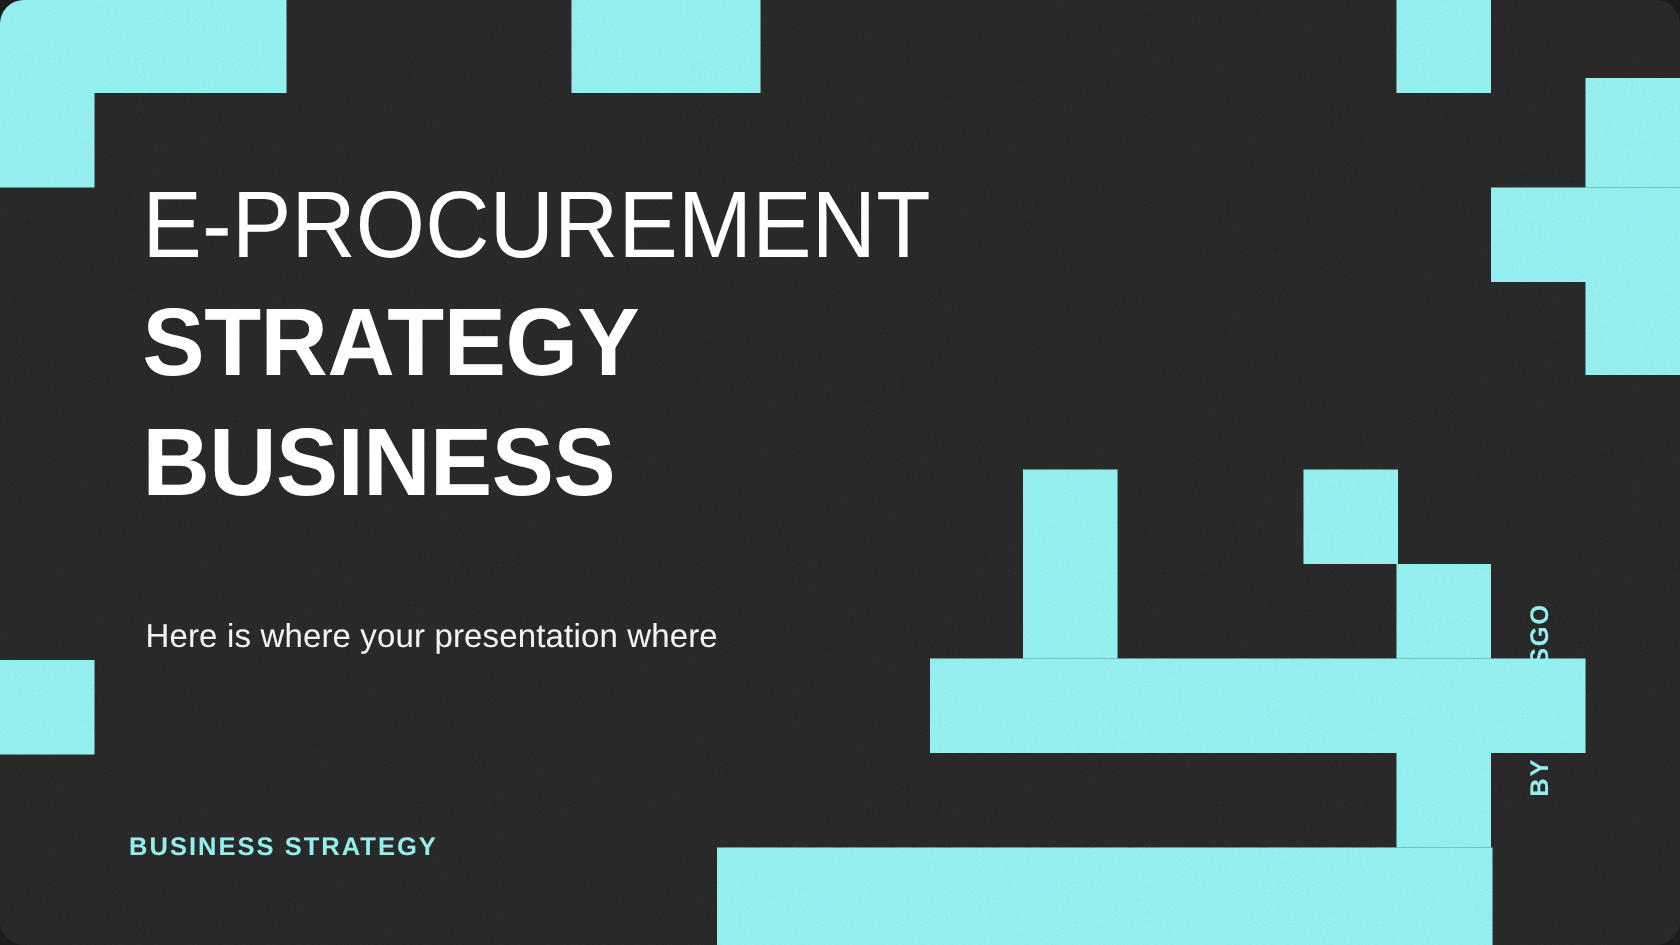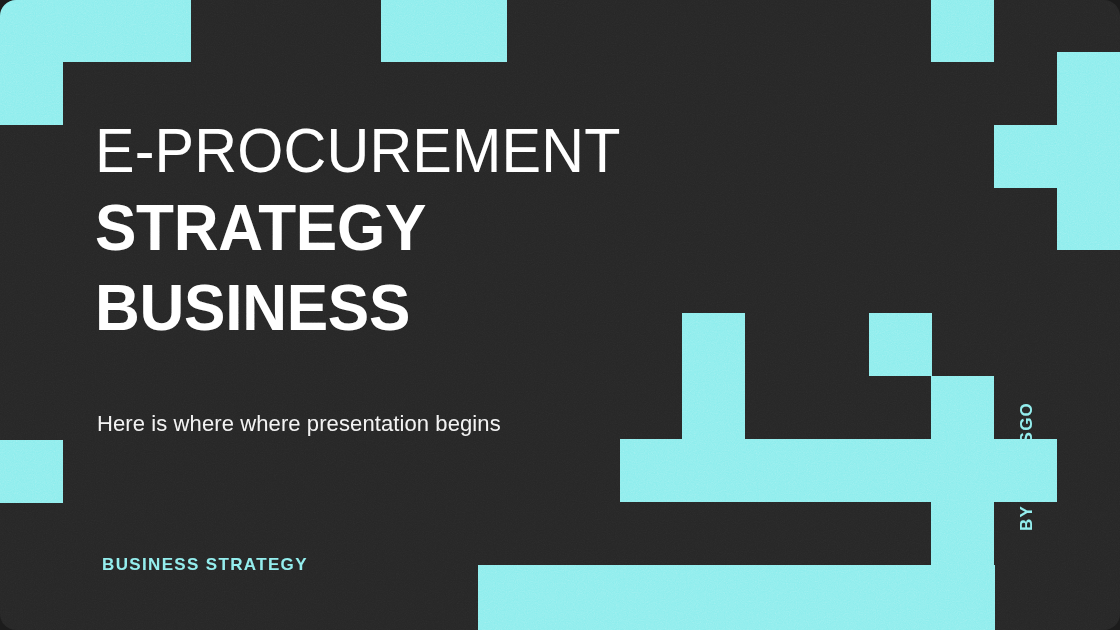--- a/index.html
+++ b/index.html
@@ -80,21 +80,21 @@
     top: 411px;
     font-size: 22px;
     font-weight: 400;
     color: #f2f2f2;
     letter-spacing: 0.1px;
     white-space: nowrap;
   }
 
   .tagline {
     position: absolute;
-    left: 102px;
+    left: 86px;
     top: 555px;
     font-size: 17px;
     font-weight: 700;
     color: #8CEDED;
     letter-spacing: 1.35px;
     white-space: nowrap;
   }
 
   .byline {
     position: absolute;
@@ -132,21 +132,21 @@
     </div>
 
   <div id="content">
 
     <div class="title-wrap">
       <div class="title-light">E-PROCUREMENT</div>
       <div class="title-bold">STRATEGY</div>
       <div class="title-bold">BUSINESS</div>
     </div>
 
-    <div class="subtitle">Here is where where presentation begins</div>
+    <div class="subtitle">Here is where your presentation where</div>
 
     <div class="tagline">BUSINESS STRATEGY</div>
 
     <div class="byline">BY SLIDESGO</div>
 
   </div>
 
   <svg id="grain" xmlns="http://www.w3.org/2000/svg" width="1120" height="630">
     <filter id="noiseFilter">
       <feTurbulence type="fractalNoise" baseFrequency="0.9" numOctaves="3" stitchTiles="stitch"></feTurbulence>

